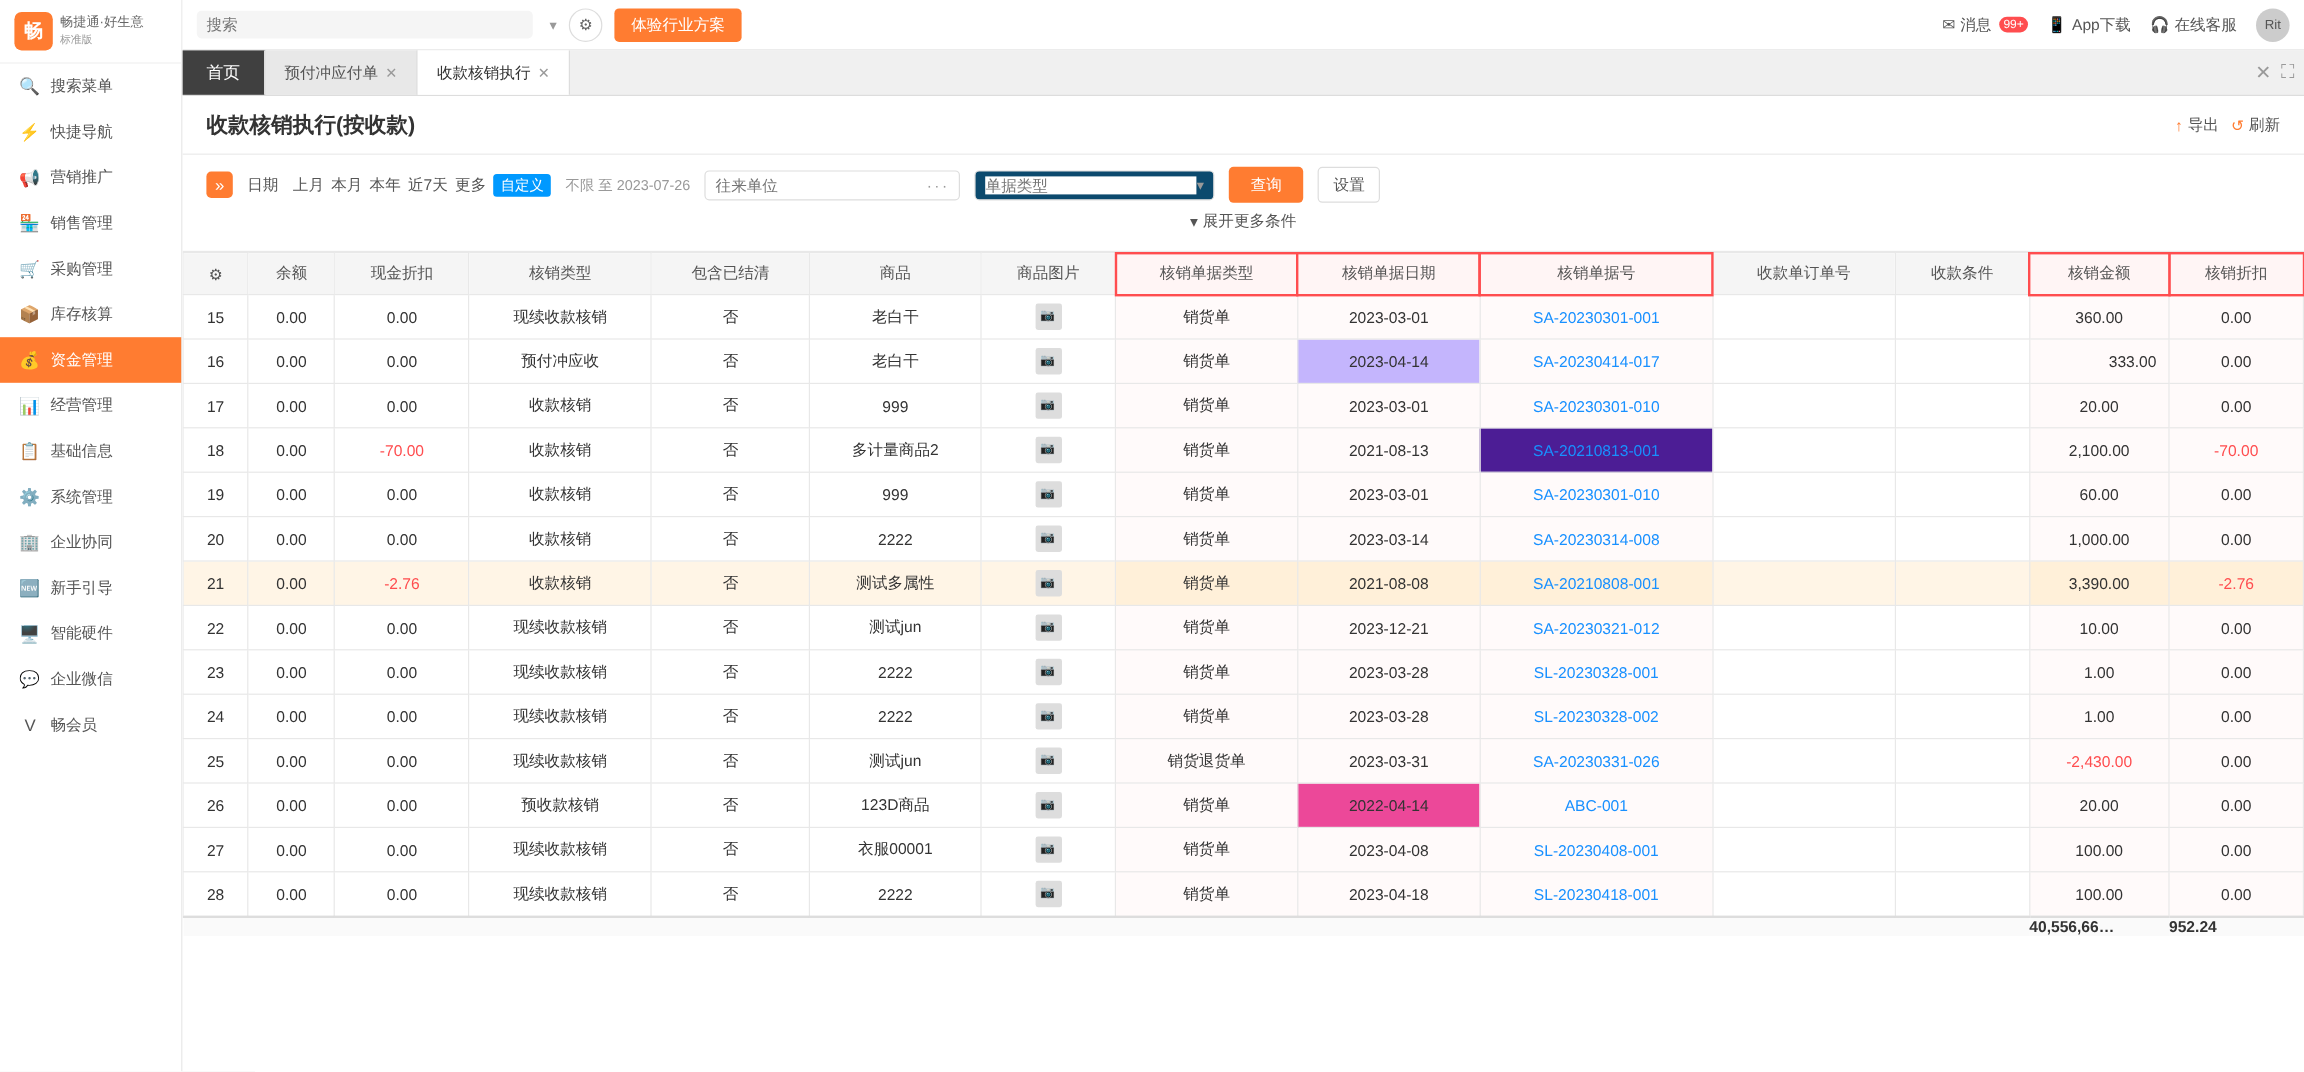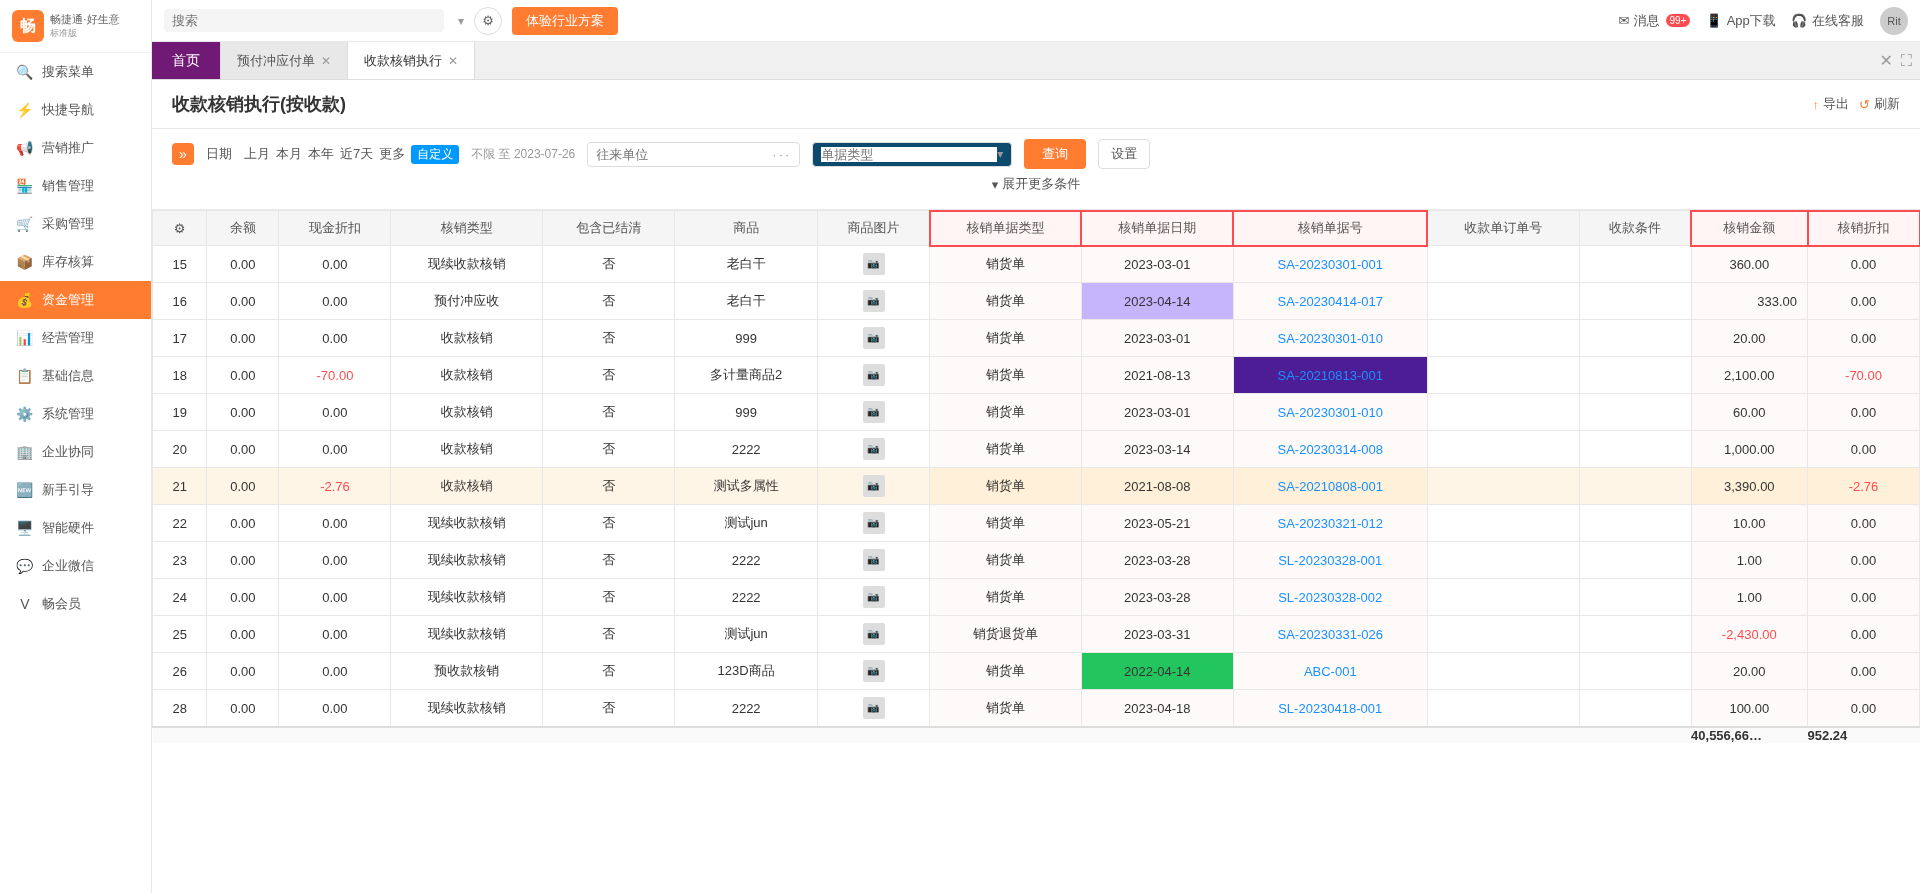--- a/index.html
+++ b/index.html
@@ -28,21 +28,21 @@
     .topbar-btn-orange { background: #ff7c31; color: white; border: none; border-radius: 4px; padding: 5px 14px; cursor: pointer; font-size: 13px; }
     .topbar-right { margin-left: auto; display: flex; align-items: center; gap: 16px; }
     .topbar-right-item { display: flex; align-items: center; gap: 4px; cursor: pointer; color: #555; font-size: 13px; }
     .topbar-badge { background: #ff4d4f; color: white; border-radius: 10px; font-size: 10px; padding: 1px 4px; margin-left: 2px; }
     .topbar-user { width: 28px; height: 28px; border-radius: 50%; background: #ddd; }
 
     
     .tabs { display: flex; align-items: center; background: #f0f0f0; border-bottom: 1px solid #ddd; height: 38px; padding: 0 0; }
     .tab { display: flex; align-items: center; padding: 0 16px; height: 100%; cursor: pointer; font-size: 13px; color: #555; border-right: 1px solid #ddd; background: #e8e8e8; position: relative; }
     .tab.active { background: white; color: #333; font-weight: 500; }
-    .tab-home { background: #701a75; color: white; padding: 0 20px; font-size: 14px; }
+    .tab-home { background: #404040; color: white; padding: 0 20px; font-size: 14px; }
     .tab-close { margin-left: 6px; color: #999; font-size: 12px; cursor: pointer; }
     .tabs-actions { margin-left: auto; display: flex; align-items: center; padding-right: 8px; gap: 8px; }
     .tabs-action-btn { color: #999; cursor: pointer; font-size: 16px; }
 
     
     .content { flex: 1; overflow: auto; background: #f5f5f5; display: flex; flex-direction: column; }
 
     
     .page-header { background: white; padding: 12px 20px; display: flex; align-items: center; justify-content: space-between; border-bottom: 1px solid #e8e8e8; }
     .page-title { font-size: 18px; font-weight: 600; color: #333; }
@@ -388,21 +388,21 @@
             </tr>
             <tr>
               <td>22</td>
               <td>0.00</td>
               <td>0.00</td>
               <td>现续收款核销</td>
               <td>否</td>
               <td>测试jun</td>
               <td><span style="display:inline-block; width:22px; height:22px; background:#ddd; border-radius:2px; font-size:10px; line-height:22px;">📷</span></td>
               <td style="background: rgb(255, 250, 250);">销货单</td>
-              <td style="background: rgb(255, 250, 250);">2023-05-21</td>
+              <td style="background: rgb(255, 250, 250);">2023-12-21</td>
               <td style="background: rgb(255, 250, 250);"><span class="link-text">SA-20230321-012</span></td>
               <td></td>
               <td></td>
               <td style="background: rgb(255, 250, 250);">10.00</td>
               <td style="background: rgb(255, 250, 250);">0.00</td>
             </tr>
             <tr>
               <td>23</td>
               <td>0.00</td>
               <td>0.00</td>
@@ -452,25 +452,41 @@
             </tr>
             <tr>
               <td>26</td>
               <td>0.00</td>
               <td>0.00</td>
               <td>预收款核销</td>
               <td>否</td>
               <td>123D商品</td>
               <td><span style="display:inline-block; width:22px; height:22px; background:#ddd; border-radius:2px; font-size:10px; line-height:22px;">📷</span></td>
               <td style="background: rgb(255, 250, 250);">销货单</td>
-              <td style="background: #22c55e;">2022-04-14</td>
+              <td style="background: #ec4899;">2022-04-14</td>
               <td style="background: rgb(255, 250, 250);"><span class="link-text">ABC-001</span></td>
               <td></td>
               <td></td>
               <td style="background: rgb(255, 250, 250);">20.00</td>
+              <td style="background: rgb(255, 250, 250);">0.00</td>
+            </tr>
+            <tr>
+              <td>27</td>
+              <td>0.00</td>
+              <td>0.00</td>
+              <td>现续收款核销</td>
+              <td>否</td>
+              <td>衣服00001</td>
+              <td><span style="display:inline-block; width:22px; height:22px; background:#ddd; border-radius:2px; font-size:10px; line-height:22px;">📷</span></td>
+              <td style="background: rgb(255, 250, 250);">销货单</td>
+              <td style="background: rgb(255, 250, 250);">2023-04-08</td>
+              <td style="background: rgb(255, 250, 250);"><span class="link-text">SL-20230408-001</span></td>
+              <td></td>
+              <td></td>
+              <td style="background: rgb(255, 250, 250);">100.00</td>
               <td style="background: rgb(255, 250, 250);">0.00</td>
             </tr>
             <tr>
               <td>28</td>
               <td>0.00</td>
               <td>0.00</td>
               <td>现续收款核销</td>
               <td>否</td>
               <td>2222</td>
               <td><span style="display:inline-block; width:22px; height:22px; background:#ddd; border-radius:2px; font-size:10px; line-height:22px;">📷</span></td>

